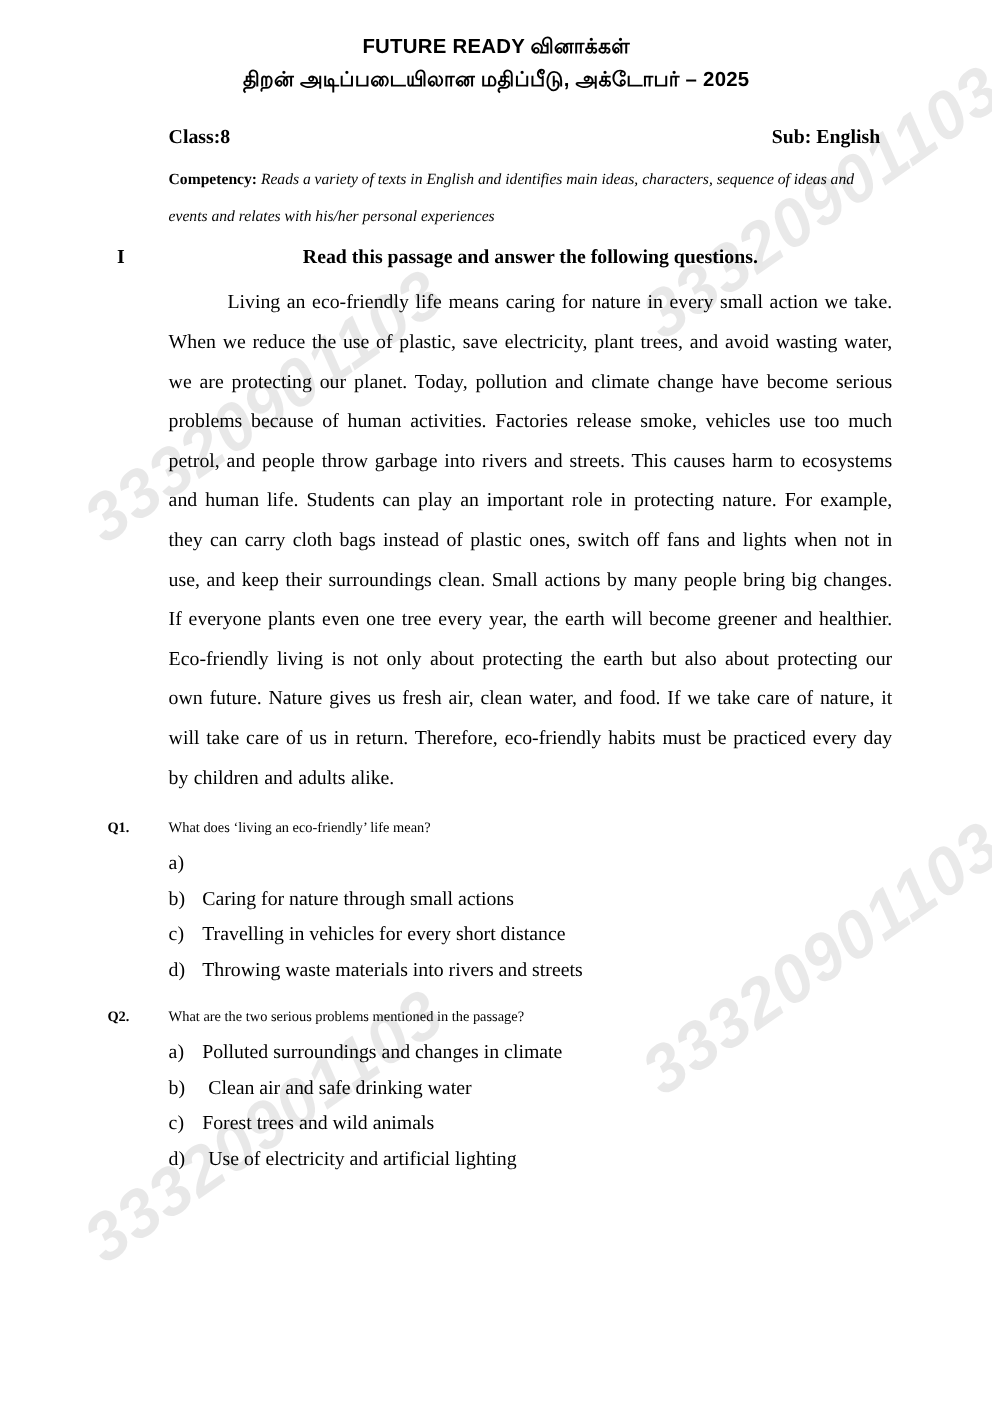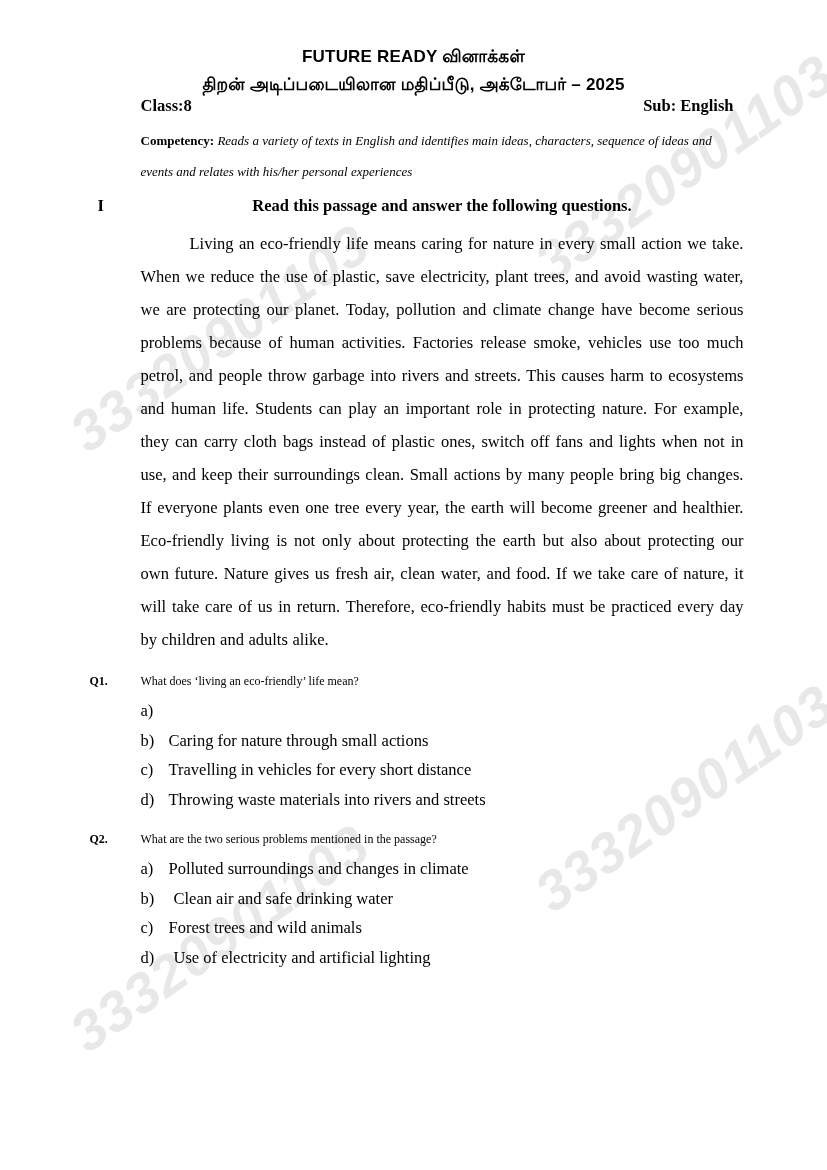--- a/index.html
+++ b/index.html
@@ -48,21 +48,21 @@
   }
 
   .hdr {
     text-align: center;
     font-family: "Liberation Sans", "DejaVu Sans", sans-serif;
     font-weight: bold;
     color: #000;
   }
   #hdr-line1 {
     font-size: 17px;
-    padding-top: 47px;
+    padding-top: 29px;
     letter-spacing: 0.2px;
   }
   #hdr-line2 {
     font-size: 17px;
     padding-top: 7px;
     letter-spacing: 0.2px;
   }
 
   .body-block {
     margin: 0 auto;
@@ -70,20 +70,21 @@
     padding-left: 0;
     box-sizing: border-box;
   }
 
   .meta-row {
     display: flex;
     justify-content: space-between;
     align-items: baseline;
     font-size: 16.5px;
     font-weight: bold;
+    margin-top: 26px;
     padding-left: 57px;
     padding-right: 10px;
   }
 
   .competency {
     font-size: 13px;
     line-height: 31px;
     margin-top: 9px;
     padding-left: 57px;
     padding-right: 4px;

